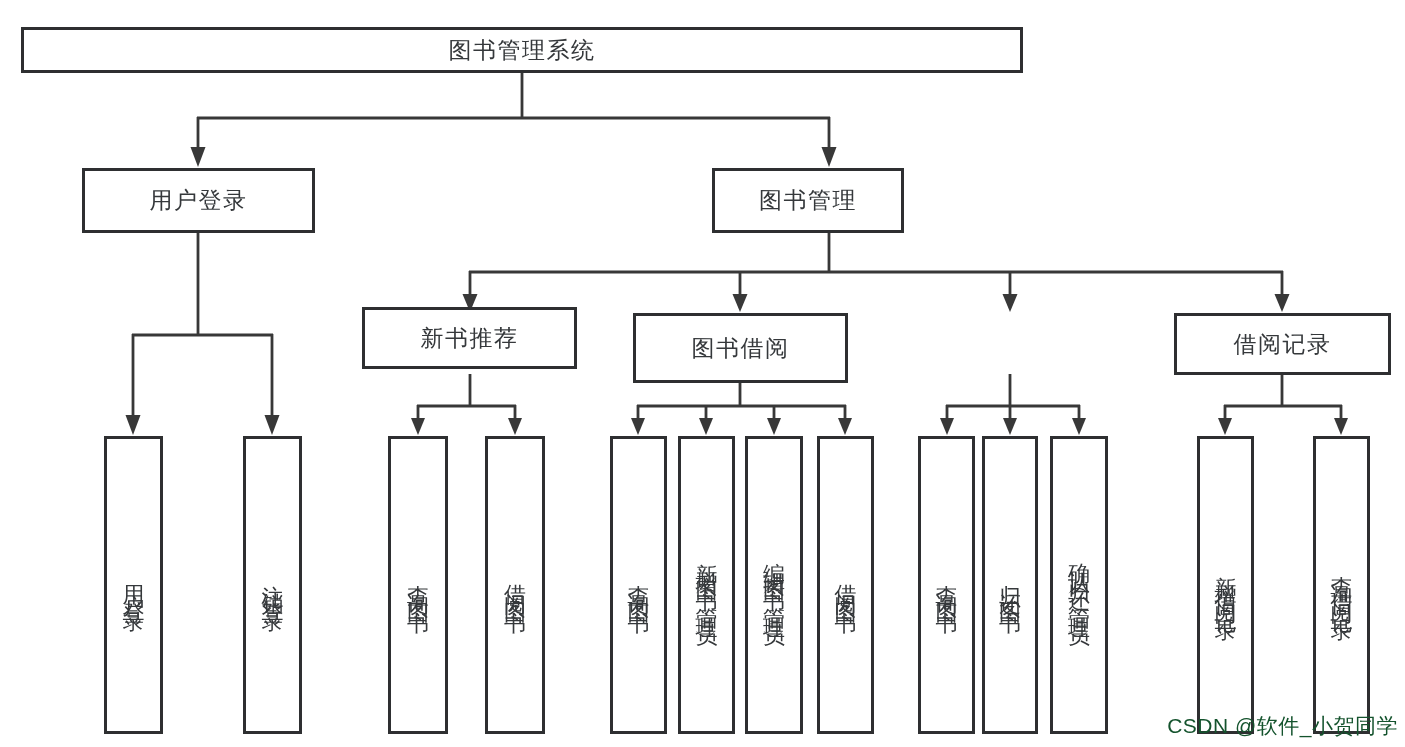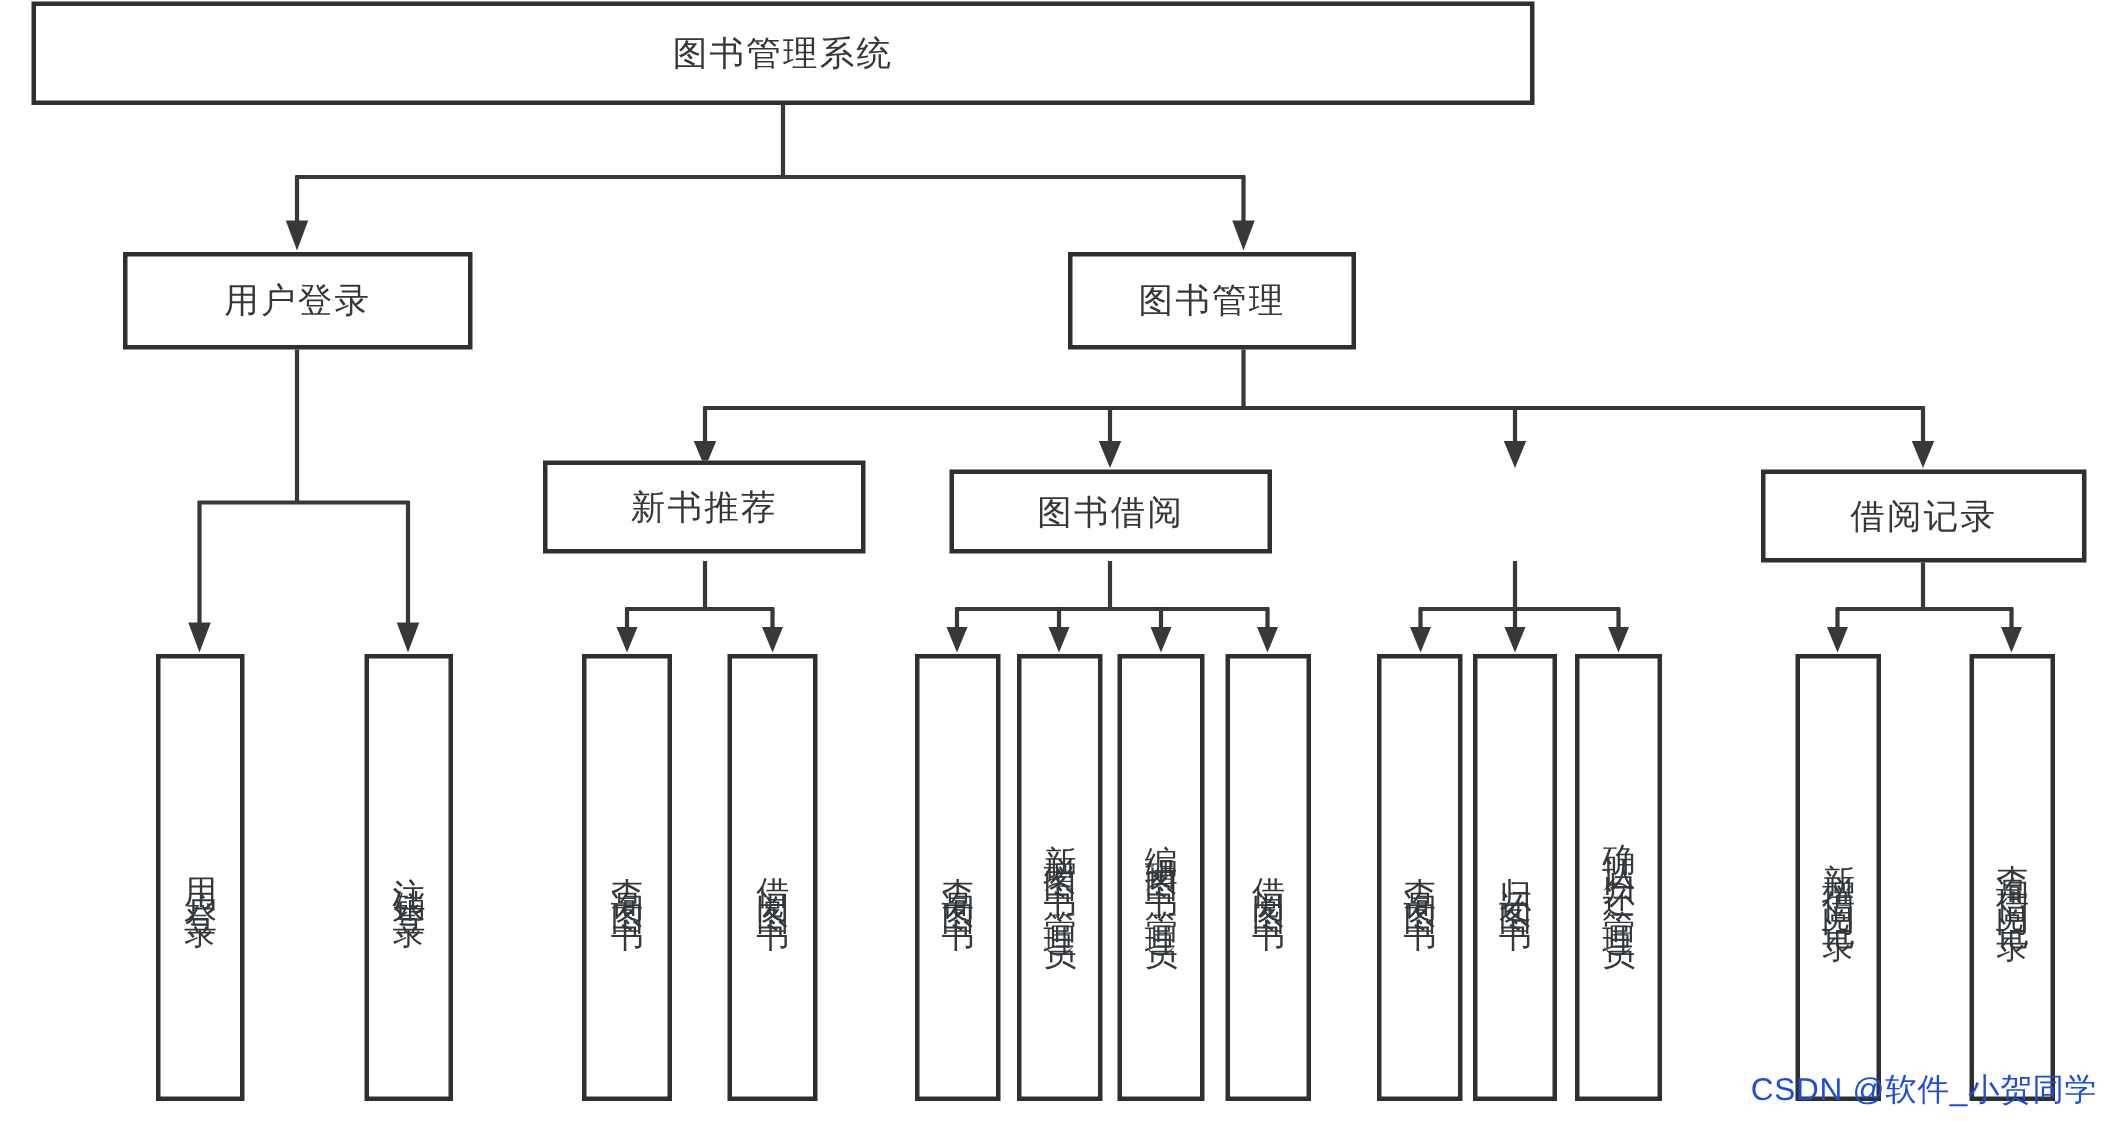--- a/index.html
+++ b/index.html
@@ -36,21 +36,21 @@
     letter-spacing: 9px;
     line-height: 1.1;
     white-space: nowrap;
   }
   .watermark {
     position: absolute;
     top: 712px;
     right: 7px;
     font-size: 21px;
     letter-spacing: 0.5px;
-    color: #1d4ed8;
+    color: #14532d;
     z-index: 2;
     white-space: nowrap;
   }
 </style>
 </head>
 <body>
 
 <div class="canvas">
 
   <svg class="connector-layer" viewBox="0 0 1405 747" xmlns="http://www.w3.org/2000/svg">
@@ -101,35 +101,35 @@
       <polygon points="706,435 699,418 713,418" fill="#383838"></polygon>
       <polygon points="774,435 767,418 781,418" fill="#383838"></polygon>
       <polygon points="845,435 838,418 852,418" fill="#383838"></polygon>
       <polygon points="947,435 940,418 954,418" fill="#383838"></polygon>
       <polygon points="1010,435 1003,418 1017,418" fill="#383838"></polygon>
       <polygon points="1079,435 1072,418 1086,418" fill="#383838"></polygon>
       <polygon points="1225,435 1218,418 1232,418" fill="#383838"></polygon>
       <polygon points="1341,435 1334,418 1348,418" fill="#383838"></polygon>
     </svg>
 
-  <div class="box hbox" style="left:21px;top:1px;width:1002px;height:69px">
+  <div class="box hbox" style="left:21px;top:27px;width:1002px;height:46px">
     <span>图书管理系统</span>
   </div>
 
   <div class="box hbox" style="left:82px;top:168px;width:233px;height:65px">
     <span>用户登录</span>
   </div>
   <div class="box hbox" style="left:712px;top:168px;width:192px;height:65px">
     <span>图书管理</span>
   </div>
 
   <div class="box hbox" style="left:362px;top:307px;width:215px;height:62px">
     <span>新书推荐</span>
   </div>
-  <div class="box hbox" style="left:633px;top:313px;width:215px;height:56px">
+  <div class="box hbox" style="left:633px;top:313px;width:215px;height:70px">
     <span>图书借阅</span>
   </div>
   <div class="box hbox" style="left:1174px;top:313px;width:217px;height:62px">
     <span>借阅记录</span>
   </div>
 
   <div class="box vbox" style="left:104px;top:436px;width:59px;height:298px">
     <span class="vtext">用户登录</span>
   </div>
   <div class="box vbox" style="left:243px;top:436px;width:59px;height:298px">

